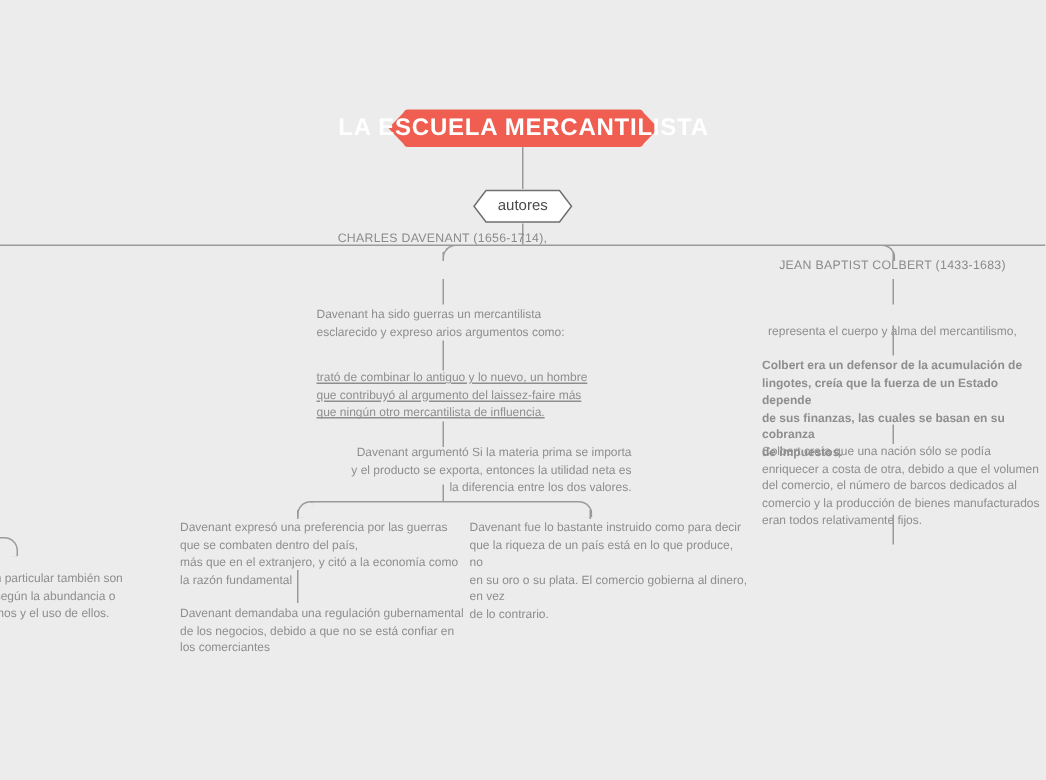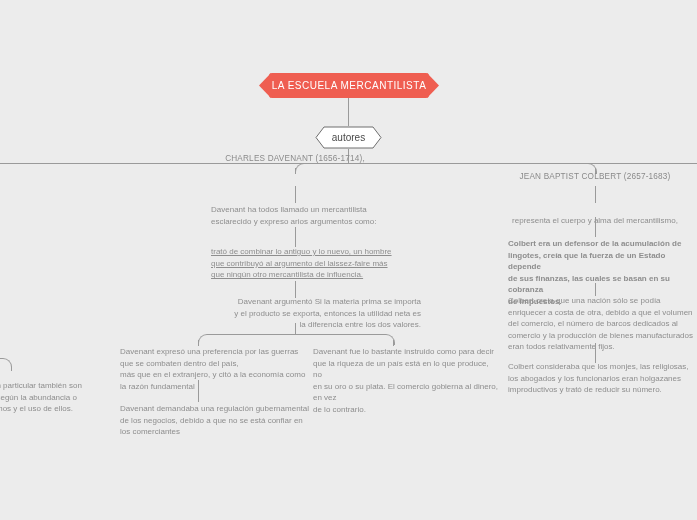--- a/index.html
+++ b/index.html
@@ -81,22 +81,22 @@
     -webkit-clip-path: polygon(0% 0%, 100% 50%, 0% 100%);
     clip-path: polygon(0% 0%, 100% 50%, 0% 100%);
   }
   .ribbon-label {
     position: absolute;
     left: 0; right: 0; top: 0; bottom: 0;
     display: flex;
     align-items: center;
     justify-content: center;
     color: #ffffff;
-    font-size: 10px;
-    font-weight: normal;
+    font-size: 16px;
+    font-weight: bold;
     letter-spacing: 0.5px;
     white-space: nowrap;
   }
 
   
   .hexwrap { position: absolute; }
   .hex {
     position: absolute;
     left: 0; top: 0;
     width: 100%; height: 100%;
@@ -158,21 +158,21 @@
   <div class="elbow tl" style="left:295px; top:163px; width:10px; height:10px;"></div>
   <div class="vline" style="left:295px; top:168px; height:6px;"></div>
 
   <div class="elbow tr" style="left:586px; top:163px; width:10px; height:10px;"></div>
   <div class="vline" style="left:595px; top:168px; height:6px;"></div>
 
   <div class="tnode head center" style="left:195px; top:153px; width:200px;">CHARLES DAVENANT    (1656-1714),</div>
 
   <div class="vline" style="left:295px; top:186px; height:17px;"></div>
 
-  <div class="tnode" style="left:211px; top:204px; width:200px;">Davenant ha todos llamado un mercantilista
+  <div class="tnode" style="left:211px; top:204px; width:200px;">Davenant ha sido guerras un mercantilista
 esclarecido y expreso arios argumentos como:</div>
 
   <div class="vline" style="left:295px; top:227px; height:20px;"></div>
 
   <div class="tnode" style="left:211px; top:246px; width:210px;text-decoration:underline;">trató de combinar lo antiguo y lo nuevo, un hombre
 que contribuyó al argumento del laissez-faire más
 que ningún otro mercantilista de influencia.</div>
 
   <div class="vline" style="left:295px; top:281px; height:17px;"></div>
 
@@ -197,21 +197,21 @@
 que se combaten dentro del país,
 más que en el extranjero, y citó a la economía como
 la razón fundamental</div>
 
   <div class="vline" style="left:198px; top:380px; height:22px;"></div>
 
   <div class="tnode" style="left:120px; top:403px; width:195px;">Davenant demandaba una regulación gubernamental
 de los negocios, debido a que no se está confiar en
 los comerciantes</div>
 
-  <div class="tnode head center" style="left:495px; top:171px; width:200px;">JEAN BAPTIST COLBERT (2657-1683)</div>
+  <div class="tnode head center" style="left:495px; top:171px; width:200px;">JEAN BAPTIST COLBERT (1433-1683)</div>
 
   <div class="vline" style="left:595px; top:186px; height:17px;"></div>
 
   <div class="tnode center" style="left:495px; top:204px; width:200px;margin-top:11px;">representa el cuerpo y alma del mercantilismo,</div>
 
   <div class="vline" style="left:595px; top:217px; height:20px;"></div>
 
   <div class="tnode" style="left:508px; top:238px; width:190px;font-weight:bold;">Colbert era un defensor de la acumulación de
 lingotes, creía que la fuerza de un Estado depende
 de sus finanzas, las cuales se basan en su cobranza
@@ -220,23 +220,20 @@
   <div class="vline" style="left:595px; top:283px; height:13px;"></div>
 
   <div class="tnode" style="left:508px; top:295px; width:195px;">Colbert creía que una nación sólo se podía
 enriquecer a costa de otra, debido a que el volumen
 del comercio, el número de barcos dedicados al
 comercio y la  producción de bienes manufacturados
 eran todos relativamente fijos.</div>
 
   <div class="vline" style="left:595px; top:343px; height:20px;"></div>
 
-  <div class="tnode" style="left:508px; top:361px; width:190px;">Colbert consideraba que los monjes, las religiosas,
-los abogados y los funcionarios eran holgazanes
-improductivos y trató de reducir su número.</div>
 
   <div class="elbow tr" style="left:-1px; top:358px; width:12px; height:12px;"></div>
 
   <div class="tnode" style="left:-8px; top:380px; width:105px;">en particular también son
 , según la abundancia o
 smos y el uso de ellos.</div>
 
 </div>
 
 </body></html>

